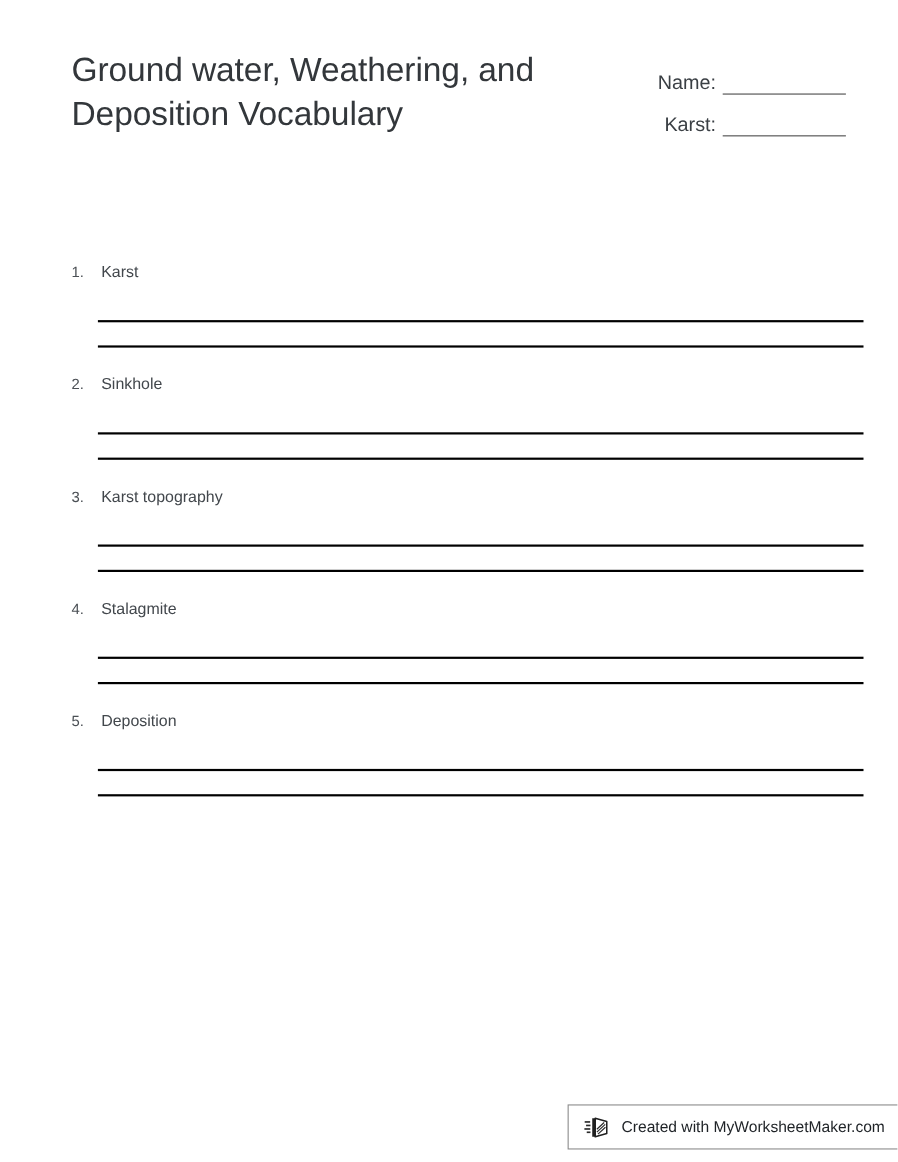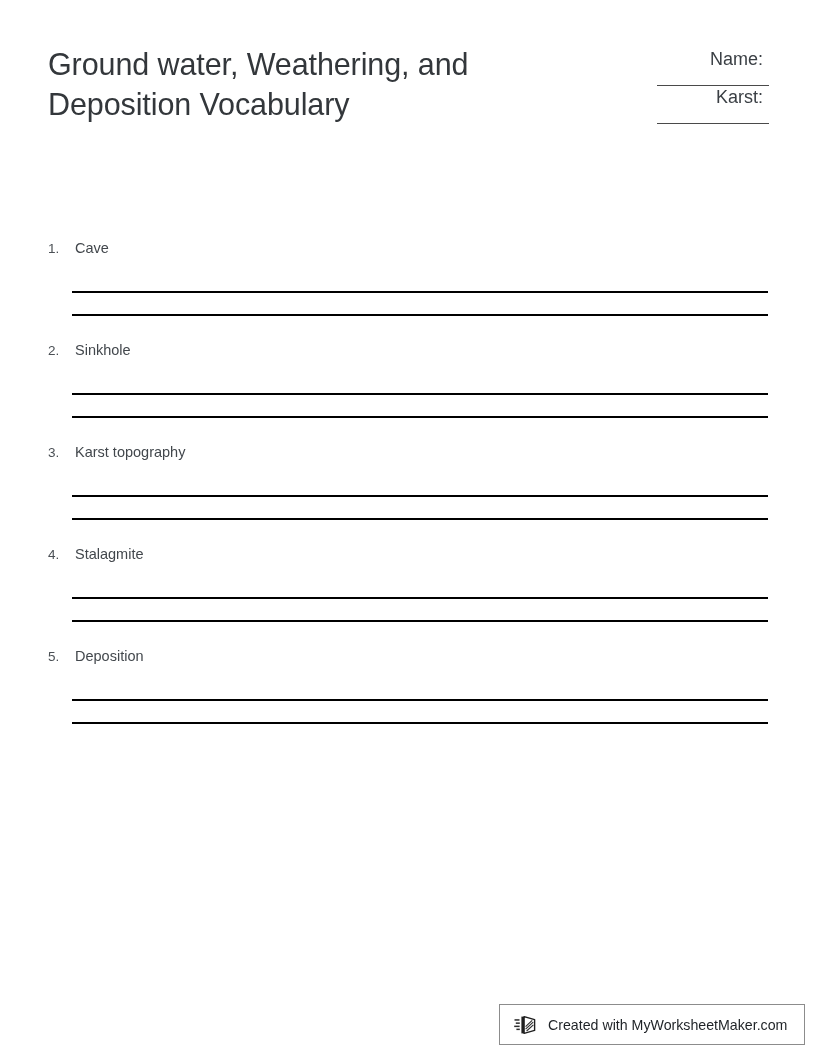--- a/index.html
+++ b/index.html
@@ -12,20 +12,21 @@
     height: 1056px;
     position: relative;
     font-family: "Liberation Sans", sans-serif;
     -webkit-font-smoothing: antialiased;
   }
   .page {
     position: absolute;
     inset: 0;
     background: #ffffff;
     overflow: hidden;
+    margin-left: 17px;
   }
 
   
   .header {
     position: absolute;
     top: 44px;
     left: 48px;
     right: 47px;
     height: 96px;
   }
@@ -44,21 +45,20 @@
     position: absolute;
     top: 4px;
     right: 0;
     width: 230px;
   }
   .nd-row {
     display: flex;
     align-items: flex-end;
     justify-content: flex-end;
     height: 38px;
-    flex-direction: column;
   }
   .nd-label {
     font-size: 18px;
     font-weight: 400;
     color: #3a3f44;
     line-height: 22px;
     padding-right: 6px;
     white-space: nowrap;
   }
   .nd-rule {
@@ -171,21 +171,21 @@
       </div>
     </div>
   </div>
 
 
   <div class="list">
 
     <div class="item">
       <div class="item-head">
         <span class="item-num">1.</span>
-        <span class="item-word">Cave</span>
+        <span class="item-word">Karst</span>
       </div>
       <div class="answer-lines">
         <div class="answer-line l1"></div>
         <div class="answer-line l2"></div>
       </div>
     </div>
 
     <div class="item">
       <div class="item-head">
         <span class="item-num">2.</span>

